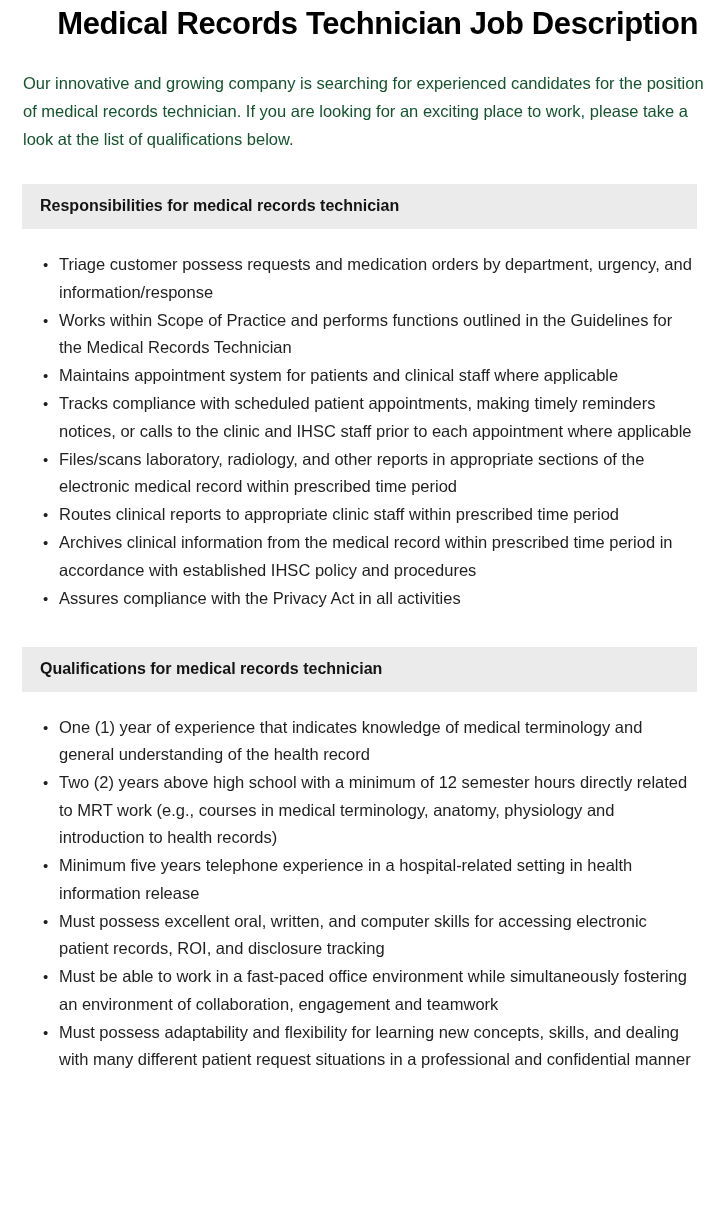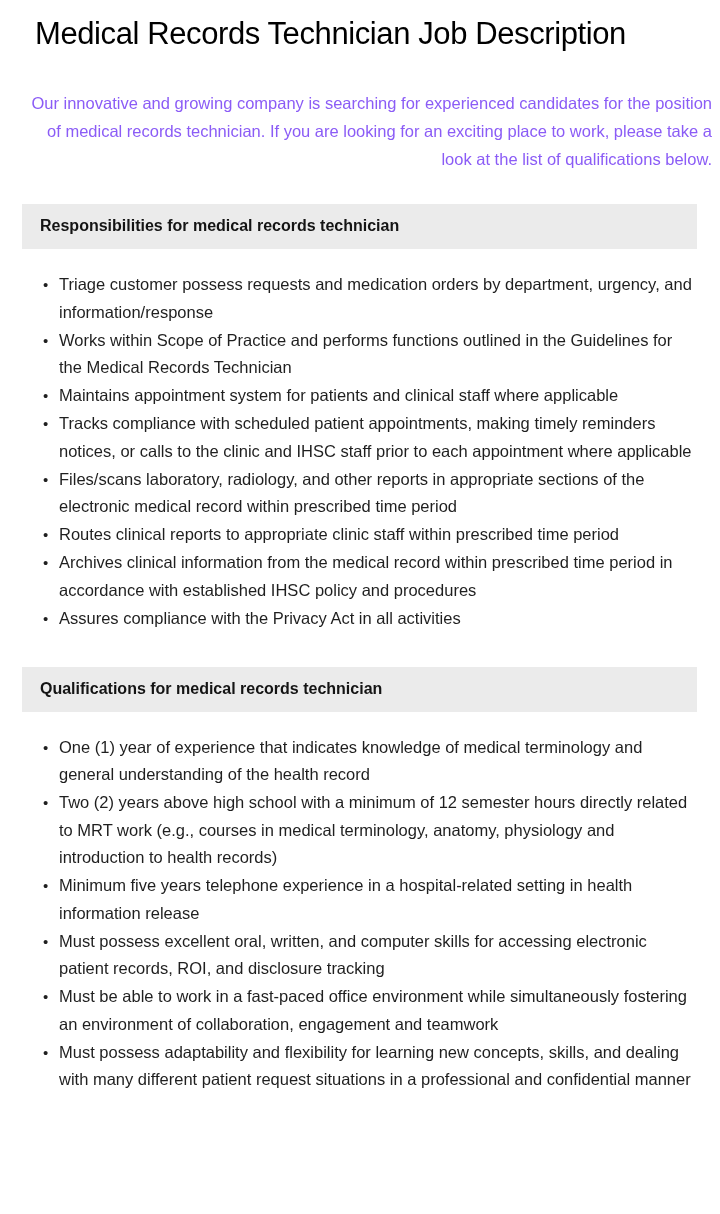--- a/index.html
+++ b/index.html
@@ -15,36 +15,36 @@
     -webkit-font-smoothing: antialiased;
   }
   .page {
     width: 720px;
     box-sizing: border-box;
     padding: 0;
     position: relative;
   }
   .doc-title {
     font-size: 31px;
-    font-weight: 400;
+    font-weight: 700;
     line-height: 1.2;
     letter-spacing: -0.4px;
     color: #000000;
-    margin: 10px;
+    margin: 0;
     padding: 5px 22px 0 25px;
     box-sizing: border-box;
+    text-align: right;
   }
   .intro {
     font-size: 16.5px;
     line-height: 28px;
-    color: #8b5cf6;
+    color: #14532d;
     margin: 0;
     padding: 27px 8px 0 23px;
     box-sizing: border-box;
-    text-align: right;
   }
   .section {
     margin: 0;
     padding: 0;
   }
   .section-spacer-first { height: 31px; }
   .section-spacer { height: 34px; }
   .section-header {
     background: #ebebeb;
     margin: 0 23px 0 22px;

